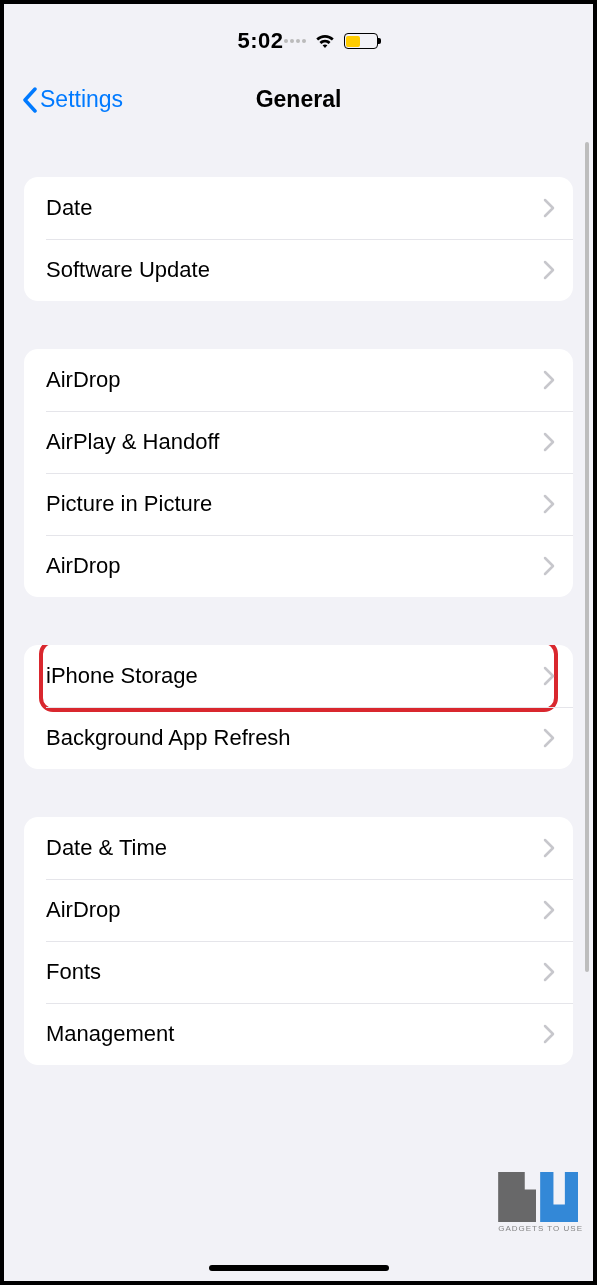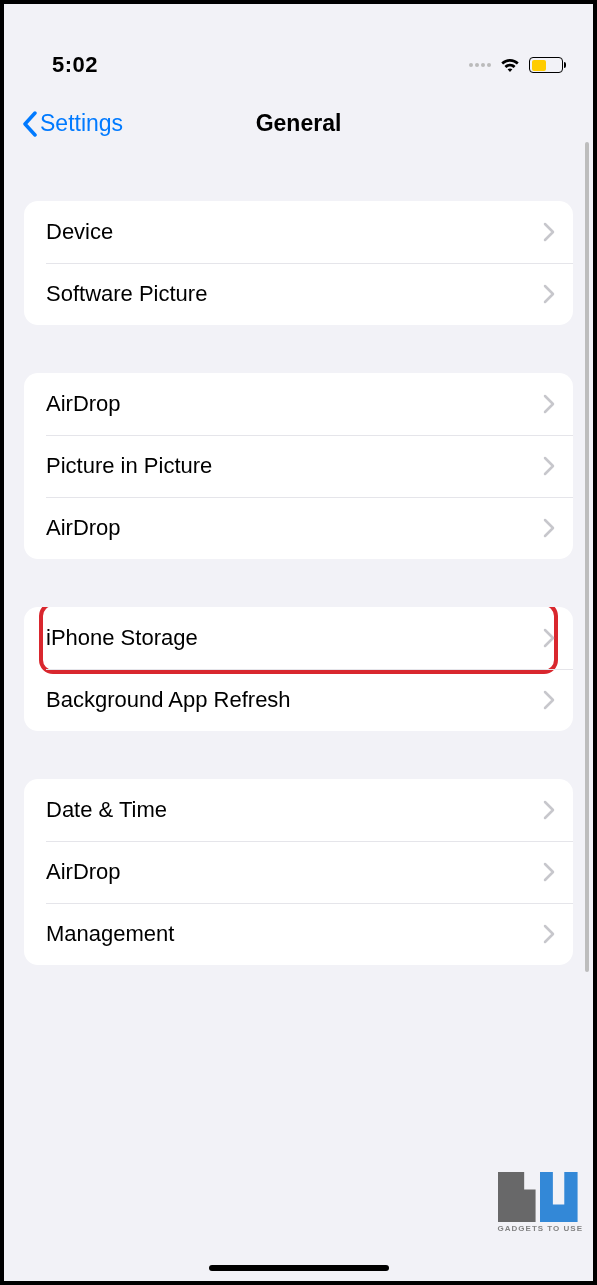--- a/index.html
+++ b/index.html
@@ -12,25 +12,24 @@
       overflow: hidden;
     }
     .frame {
       position: absolute;
       top: 4px; left: 4px; right: 4px; bottom: 4px;
       background: #f2f2f7;
       overflow: hidden;
     }
     .status-bar {
       display: flex;
-      justify-content: space-between;
+      justify-content: center;
       align-items: center;
       padding: 24px 30px 8px 48px;
       height: 58px;
-      margin-top: 24px;
     }
     .time {
       font-size: 22px;
       font-weight: 600;
       color: #000;
       letter-spacing: 0.5px;
     }
     .status-right {
       display: flex;
       align-items: center;
@@ -166,21 +165,21 @@
       background: #1f7dd4;
       margin-left: 4px;
       clip-path: polygon(0 0, 35% 0, 35% 65%, 65% 65%, 65% 0, 100% 0, 100% 100%, 0 100%);
     }
     .watermark-text {
       font-size: 8px;
       letter-spacing: 1px;
       color:#777;
       text-align:right;
       margin-top:2px;
-      font-weight:700;
+      font-weight:400;
     }
   </style>
 </head>
 <body>
 
 <div class="frame">
 
   <div class="status-bar">
     <div class="time">5:02</div>
     <div class="status-right">
@@ -210,40 +209,48 @@
       </span>
       <span>Settings</span>
     </div>
     <div class="page-title">General</div>
   </div>
 
   <div class="content">
 
     <div class="section">
       <div class="row">
-        <span class="row-label">Device</span>
-        <span class="chevron">
-            <svg width="12" height="20" viewBox="0 0 12 20">
-              <path d="M2 2 L10 10 L2 18" stroke="#c7c7cc" stroke-width="2.5" fill="none" stroke-linecap="round" stroke-linejoin="round"></path>
-            </svg>
-          </span>
-      </div>
-      <div class="row">
-        <span class="row-label">Software Picture</span>
+        <span class="row-label">Date</span>
+        <span class="chevron">
+            <svg width="12" height="20" viewBox="0 0 12 20">
+              <path d="M2 2 L10 10 L2 18" stroke="#c7c7cc" stroke-width="2.5" fill="none" stroke-linecap="round" stroke-linejoin="round"></path>
+            </svg>
+          </span>
+      </div>
+      <div class="row">
+        <span class="row-label">Software Update</span>
         <span class="chevron">
             <svg width="12" height="20" viewBox="0 0 12 20">
               <path d="M2 2 L10 10 L2 18" stroke="#c7c7cc" stroke-width="2.5" fill="none" stroke-linecap="round" stroke-linejoin="round"></path>
             </svg>
           </span>
       </div>
     </div>
 
     <div class="section">
       <div class="row">
         <span class="row-label">AirDrop</span>
+        <span class="chevron">
+            <svg width="12" height="20" viewBox="0 0 12 20">
+              <path d="M2 2 L10 10 L2 18" stroke="#c7c7cc" stroke-width="2.5" fill="none" stroke-linecap="round" stroke-linejoin="round"></path>
+            </svg>
+          </span>
+      </div>
+      <div class="row">
+        <span class="row-label">AirPlay &amp; Handoff</span>
         <span class="chevron">
             <svg width="12" height="20" viewBox="0 0 12 20">
               <path d="M2 2 L10 10 L2 18" stroke="#c7c7cc" stroke-width="2.5" fill="none" stroke-linecap="round" stroke-linejoin="round"></path>
             </svg>
           </span>
       </div>
       <div class="row">
         <span class="row-label">Picture in Picture</span>
         <span class="chevron">
             <svg width="12" height="20" viewBox="0 0 12 20">
@@ -285,20 +292,28 @@
       <div class="row">
         <span class="row-label">Date &amp; Time</span>
         <span class="chevron">
             <svg width="12" height="20" viewBox="0 0 12 20">
               <path d="M2 2 L10 10 L2 18" stroke="#c7c7cc" stroke-width="2.5" fill="none" stroke-linecap="round" stroke-linejoin="round"></path>
             </svg>
           </span>
       </div>
       <div class="row">
         <span class="row-label">AirDrop</span>
+        <span class="chevron">
+            <svg width="12" height="20" viewBox="0 0 12 20">
+              <path d="M2 2 L10 10 L2 18" stroke="#c7c7cc" stroke-width="2.5" fill="none" stroke-linecap="round" stroke-linejoin="round"></path>
+            </svg>
+          </span>
+      </div>
+      <div class="row">
+        <span class="row-label">Fonts</span>
         <span class="chevron">
             <svg width="12" height="20" viewBox="0 0 12 20">
               <path d="M2 2 L10 10 L2 18" stroke="#c7c7cc" stroke-width="2.5" fill="none" stroke-linecap="round" stroke-linejoin="round"></path>
             </svg>
           </span>
       </div>
       <div class="row">
         <span class="row-label">Management</span>
         <span class="chevron">
             <svg width="12" height="20" viewBox="0 0 12 20">

